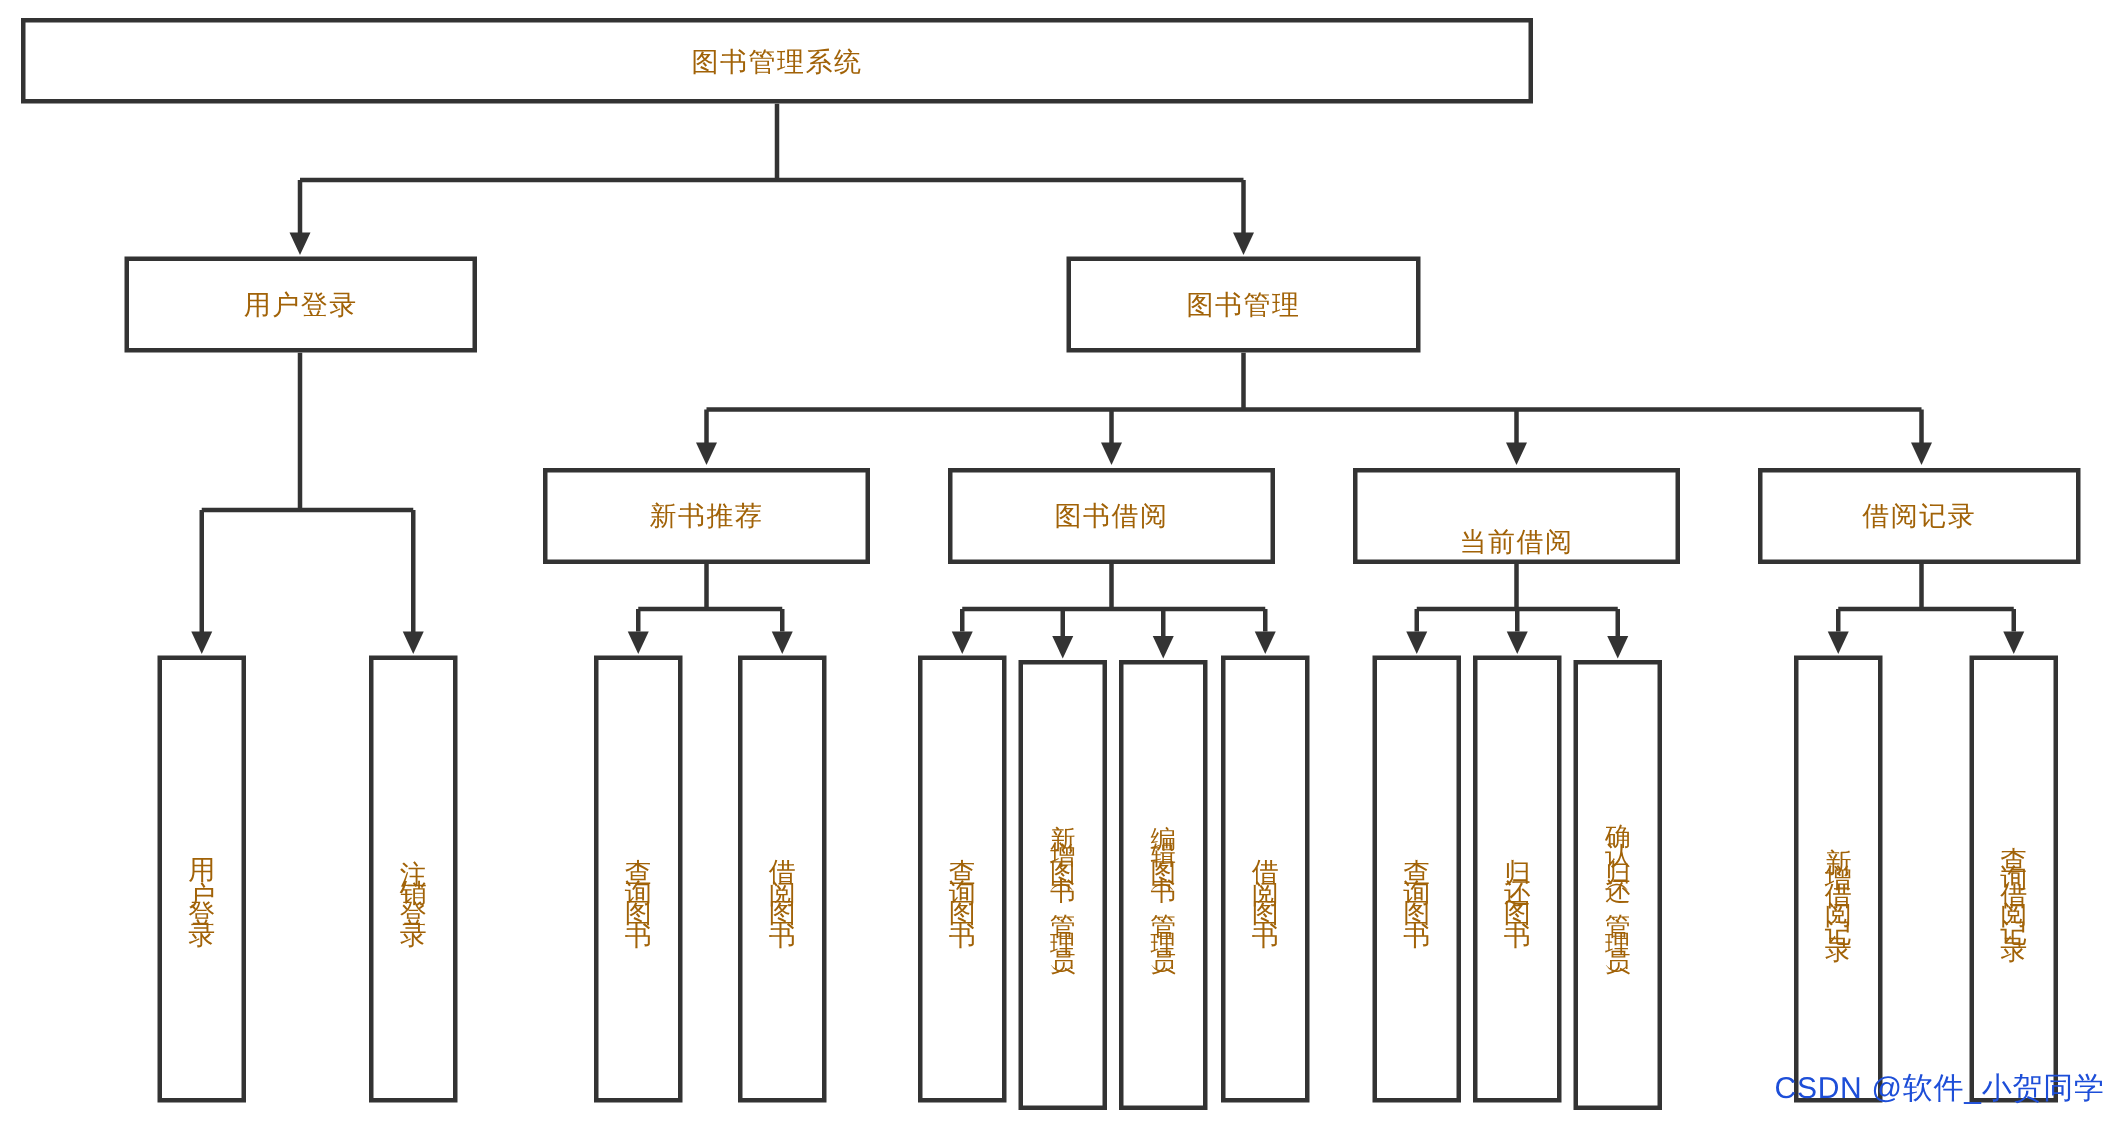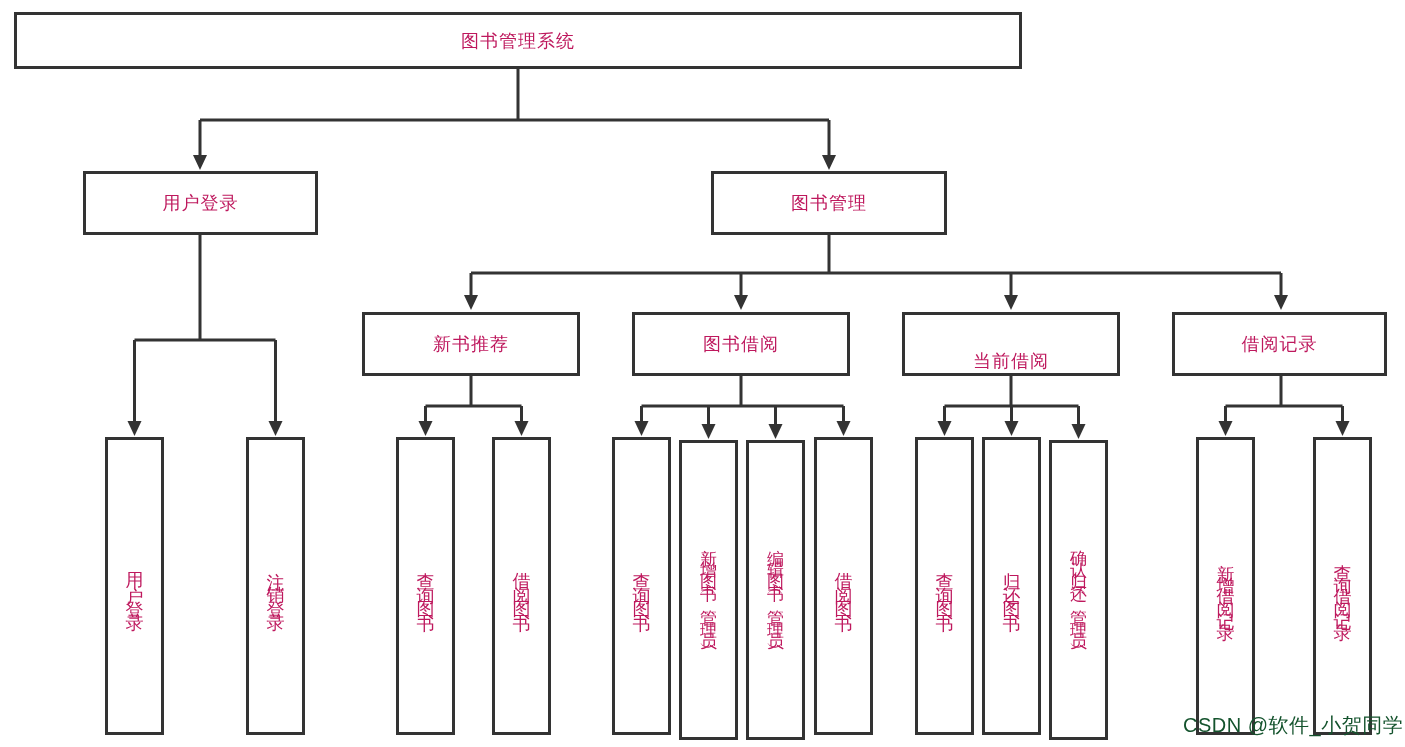--- a/index.html
+++ b/index.html
@@ -24,21 +24,21 @@
     pointer-events: none;
   }
   .box {
     position: absolute;
     box-sizing: border-box;
     background: #ffffff;
     border: 3px solid #333333;
     display: flex;
     align-items: center;
     justify-content: center;
-    color: #be185d;
+    color: #a16207;
   }
   .hlabel {
     font-size: 18px;
     letter-spacing: 1px;
     white-space: nowrap;
   }
   .leaf .vt {
     writing-mode: vertical-rl;
     text-orientation: mixed;
     font-size: 18px;
@@ -47,21 +47,21 @@
     white-space: nowrap;
   }
   .leaf .vt.sp12 { letter-spacing: 12px; }
   .leaf .vt.sp12f17 { letter-spacing: 12px; font-size: 17px; }
   .watermark {
     position: absolute;
     left: 1183px;
     top: 712px;
     width: 222px;
     font-size: 20px;
-    color: #14532d;
+    color: #1d4ed8;
     white-space: nowrap;
     letter-spacing: 0.5px;
   }
 </style>
 </head>
 <body>
 
 <div class="canvas">
 
   <svg class="connectors" viewBox="0 0 1405 747">

